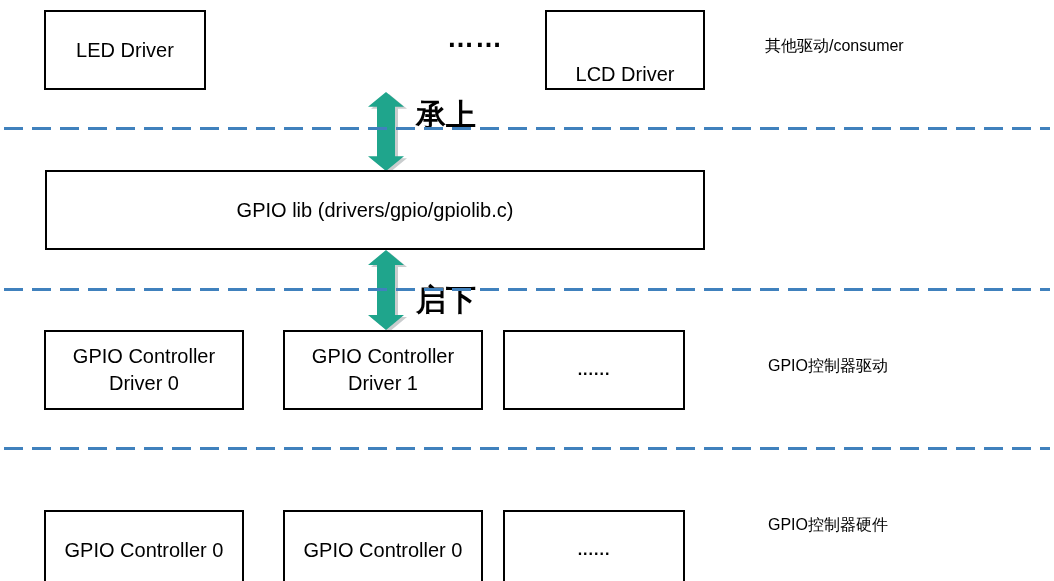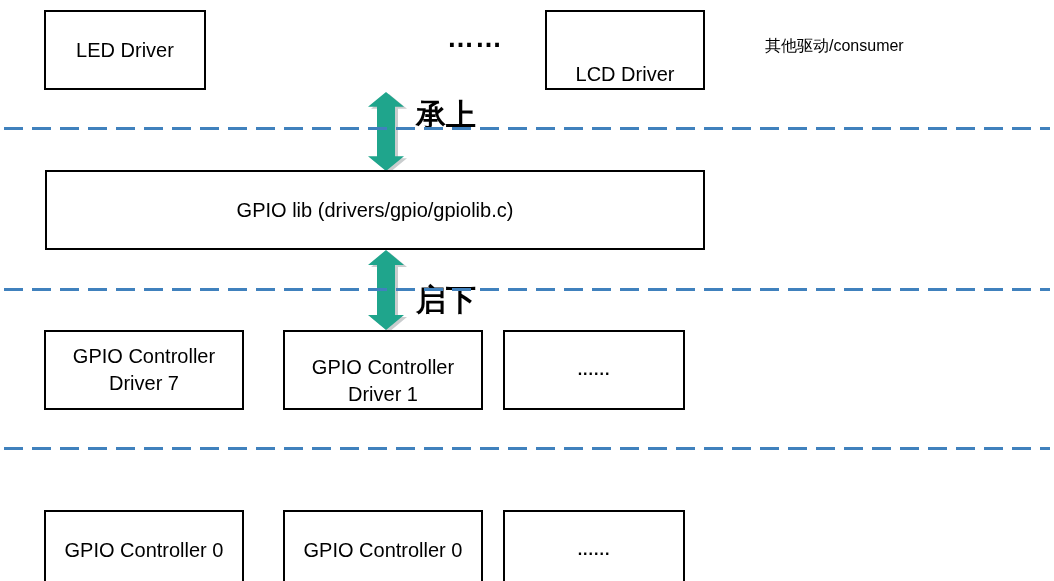--- a/index.html
+++ b/index.html
@@ -110,34 +110,36 @@
   </div>
 
   <svg class="arrow" style="left:368px; top:250px; height:80px;" viewBox="0 0 36 80" preserveAspectRatio="none">
     <polygon points="18,0 36,15 27,15 27,65 36,65 18,80 0,65 9,65 9,15 0,15" fill="currentColor"></polygon>
   </svg>
   <div class="arrow-label" style="left:416px; top:252px;margin-top:28px;">启下</div>
 
   <div class="divider" style="top:288px;"></div>
 
   <div class="box row3" style="left:44px; width:200px;">
-    <span>GPIO Controller Driver 7</span>
+    <span>GPIO Controller Driver 0</span>
   </div>
-  <div class="box row3" style="left:283px; width:200px;align-items:flex-end;">
+  <div class="box row3" style="left:283px; width:200px;">
     <span>GPIO Controller Driver 1</span>
   </div>
   <div class="box row3" style="left:503px; width:182px;">
     <span class="ellipsis-in-box">......</span>
   </div>
+  <div class="layer-label" style="left:768px; top:356px;">GPIO控制器驱动</div>
 
   <div class="divider" style="top:447px;"></div>
 
   <div class="box row4" style="left:44px; width:200px;">
     <span>GPIO Controller 0</span>
   </div>
   <div class="box row4" style="left:283px; width:200px;">
     <span>GPIO Controller 0</span>
   </div>
   <div class="box row4" style="left:503px; width:182px;">
     <span class="ellipsis-in-box">......</span>
   </div>
+  <div class="layer-label" style="left:768px; top:515px;">GPIO控制器硬件</div>
 
 </div>
 
 </body></html>

